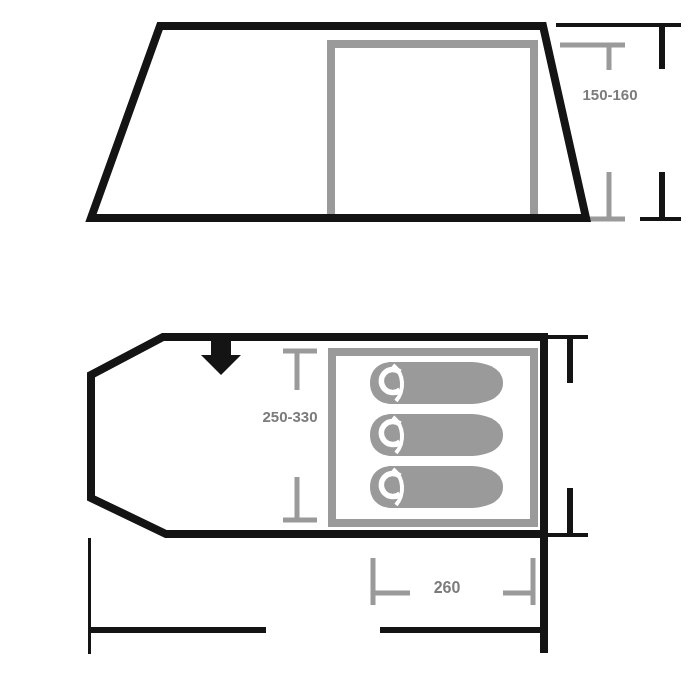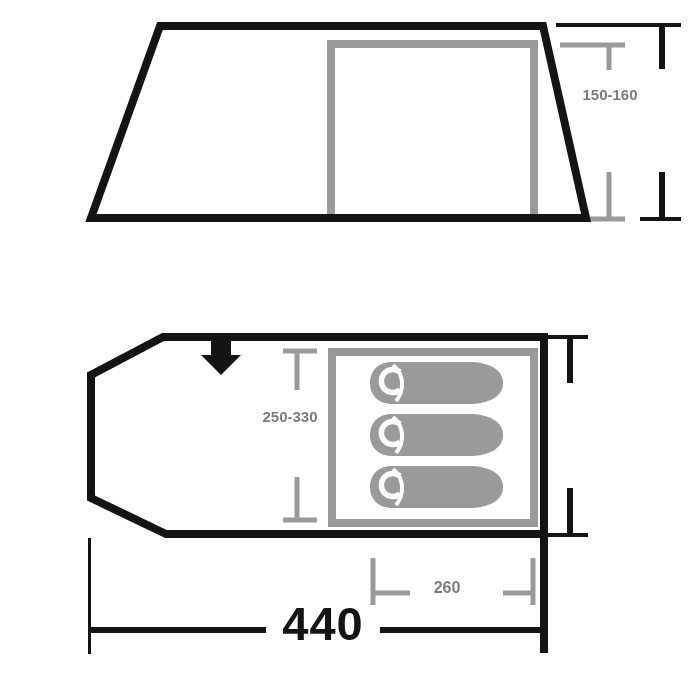--- a/index.html
+++ b/index.html
@@ -115,15 +115,14 @@
       <path class="fk" d="M211,337 H231 V355 H241 L221,375 L201,355 H211 Z"></path>
     </g>
   </svg>
 
   <div class="dim-label" style="left:610px;top:87px;">150-160</div>
 
   <div class="dim-label" style="left:290px;top:409px;">250-330</div>
 
   <div class="dim-label small" style="left:447px;top:580px;">260</div>
 
-  <div class="dim-label big" style="left:323px;top:600px;">440</div>
 
 </div>
 
 </body></html>

